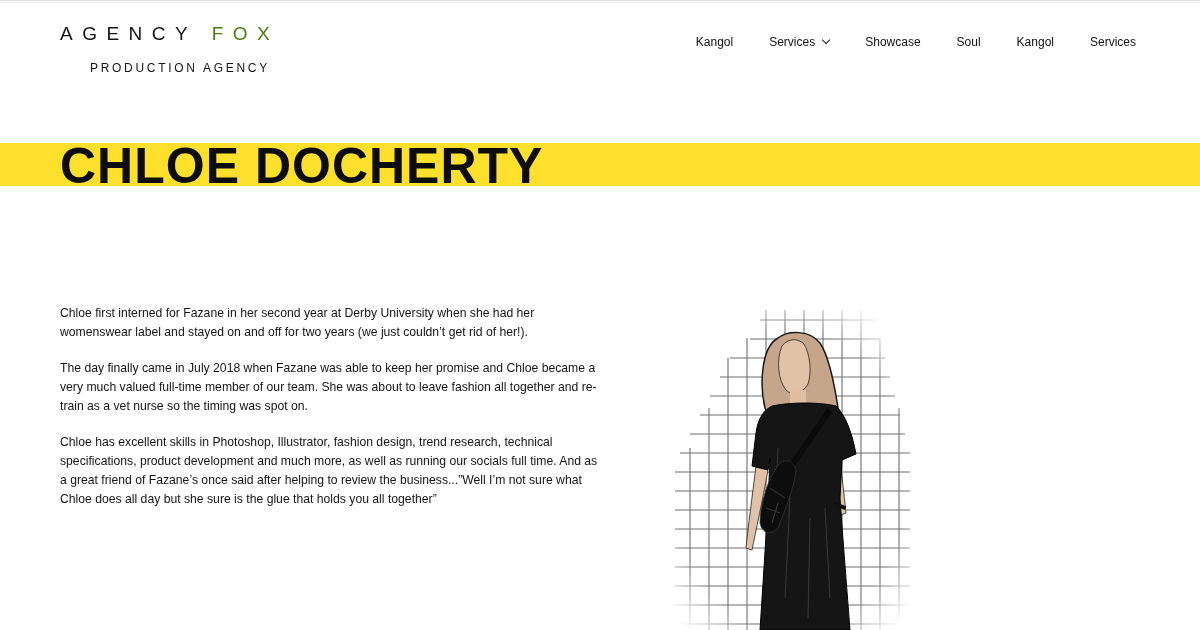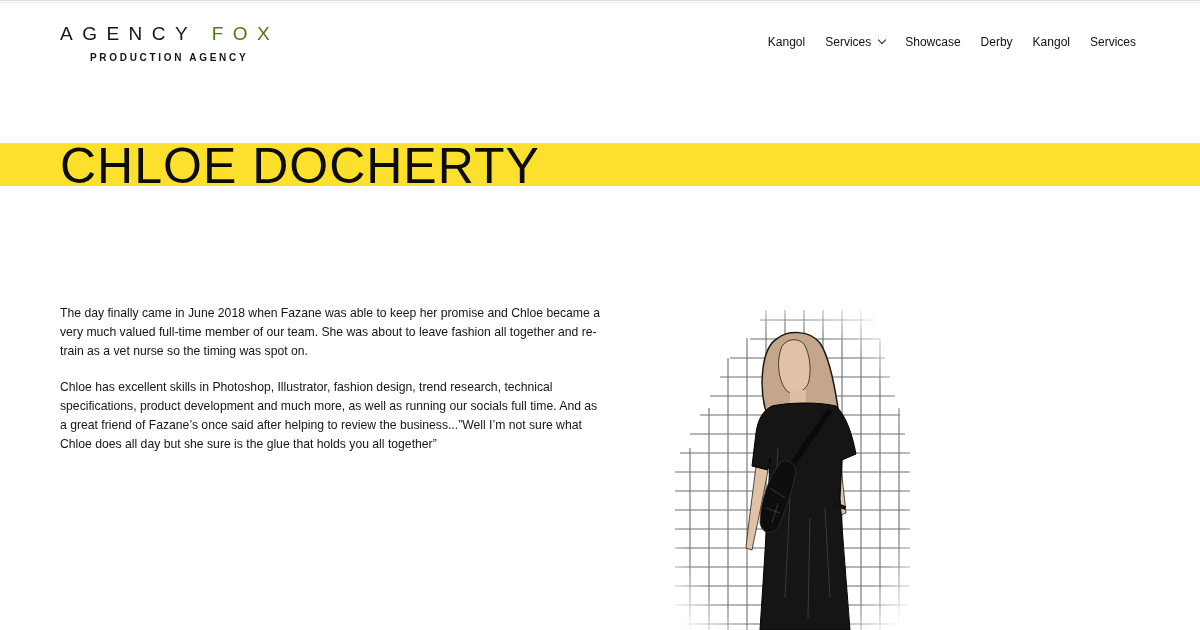--- a/index.html
+++ b/index.html
@@ -6,30 +6,30 @@
   html, body { width: 1200px; height: 630px; overflow: hidden; background: #ffffff; }
   body { font-family: "DejaVu Sans", sans-serif; color: #111; position: relative; }
 
   .topline { position: absolute; left: 0; top: 0; width: 1200px; height: 3px; border-top: 1px solid #dcdcdc; border-bottom: 1px solid #ececec; }
 
   
   .logo { position: absolute; left: 60px; top: 24px; width: 200px; height: 40px; }
   .logo-main { font-family: "Liberation Sans", sans-serif; font-size: 19px; letter-spacing: 9.5px; line-height: 20px; white-space: nowrap; font-weight: 400; }
   .logo-main .dark { color: #141414; }
   .logo-main .yellow { color: #4d7c0f; }
-  .logo-sub { font-family: "Liberation Sans", sans-serif; font-size: 10px; letter-spacing: 2.7px; font-weight: 700; margin-top: 8px; margin-left: 30px; color: #151515; white-space: nowrap; }
+  .logo-sub { font-family: "Liberation Sans", sans-serif; font-size: 12px; letter-spacing: 2.7px; font-weight: 400; margin-top: 17px; margin-left: 30px; color: #151515; white-space: nowrap; }
 
   .nav { position: absolute; top: 35px; right: 64px; display: flex; align-items: center; font-family: "Liberation Sans", sans-serif; font-size: 12px; color: #111; }
-  .nav-item { margin-left: 20px; display: flex; align-items: center; white-space: nowrap; cursor: pointer; }
+  .nav-item { margin-left: 36px; display: flex; align-items: center; white-space: nowrap; cursor: pointer; }
   .nav-item:first-child { margin-left: 0; }
   .chev { display: inline-block; width: 6px; height: 6px; border-right: 1.3px solid #222; border-bottom: 1.3px solid #222; transform: rotate(45deg); margin-left: 8px; margin-top: -4px; }
 
   
   .band { position: absolute; left: 0; top: 143px; width: 1200px; height: 43px; background: #fde02c; }
-  .title { position: absolute; left: 60px; top: 138px; font-family: "Liberation Sans", sans-serif; font-weight: 400; font-size: 50px; letter-spacing: 1px; line-height: 56px; color: #0c0c0c; white-space: nowrap; }
+  .title { position: absolute; left: 60px; top: 138px; font-family: "Liberation Sans", sans-serif; font-weight: 700; font-size: 50px; letter-spacing: 1px; line-height: 56px; color: #0c0c0c; white-space: nowrap; }
 
   
   .copy { position: absolute; left: 60px; top: 304px; width: 545px; font-family: "Liberation Sans", sans-serif; font-size: 12.2px; line-height: 19px; color: #151515; }
   .copy p { margin-bottom: 17px; }
 
   
   .art { position: absolute; left: 660px; top: 298px; width: 260px; height: 332px; }
 </style>
 </head>
 <body>
@@ -50,36 +50,37 @@
         <span>Kangol</span>
       </a>
     <a class="nav-item">
         <span>Services</span>
         <span class="chev"></span>
       </a>
     <a class="nav-item">
         <span>Showcase</span>
       </a>
     <a class="nav-item">
-        <span>Derby</span>
+        <span>Soul</span>
       </a>
     <a class="nav-item">
         <span>Kangol</span>
       </a>
     <a class="nav-item">
         <span>Services</span>
       </a>
   </nav>
 </header>
 
 <div class="band"></div>
 <h1 class="title">CHLOE DOCHERTY</h1>
 
 <section class="copy">
-  <p>The day finally came in June 2018 when Fazane was able to keep her promise and Chloe became a very much valued full-time member of our team. She was about to leave fashion all together and re-train as a vet nurse so the timing was spot on.</p>
+  <p>Chloe first interned for Fazane in her second year at Derby University when she had her womenswear label and stayed on and off for two years (we just couldn’t get rid of her!).</p>
+  <p>The day finally came in July 2018 when Fazane was able to keep her promise and Chloe became a very much valued full-time member of our team. She was about to leave fashion all together and re-train as a vet nurse so the timing was spot on.</p>
   <p>Chloe has excellent skills in Photoshop, Illustrator, fashion design, trend research, technical specifications, product development and much more, as well as running our socials full time. And as a great friend of Fazane’s once said after helping to review the business...”Well I’m not sure what Chloe does all day but she sure is the glue that holds you all together”</p>
 </section>
 
 <div class="art">
   <svg width="260" height="332" viewBox="0 0 260 332" xmlns="http://www.w3.org/2000/svg">
     <defs>
       <radialGradient id="fade" cx="50%" cy="55%" r="60%">
         <stop offset="0%" stop-color="#fff" stop-opacity="1"></stop>
         <stop offset="75%" stop-color="#fff" stop-opacity="1"></stop>
         <stop offset="100%" stop-color="#fff" stop-opacity="0"></stop>

